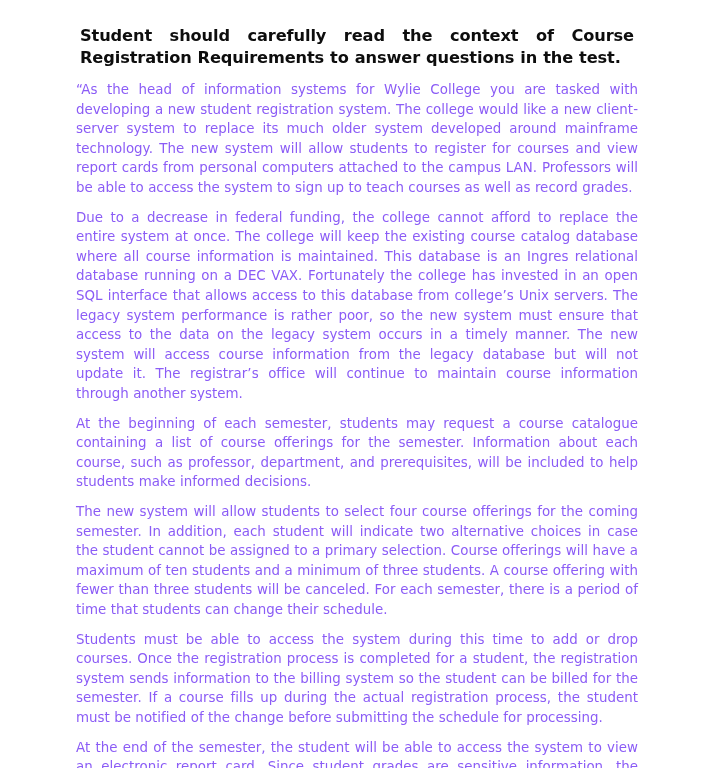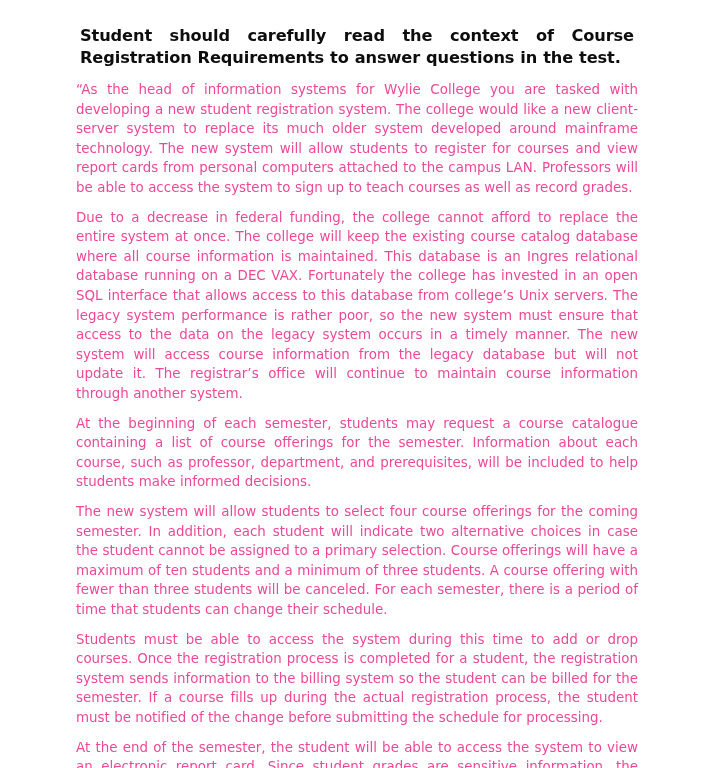--- a/index.html
+++ b/index.html
@@ -49,21 +49,21 @@
   .paragraph-stack {
     margin-top: 12px;
   }
 
   p.doc-para {
     font-size: 13.4px;
     line-height: 19.6px;
     text-align: justify;
     text-align-last: left;
     margin: 0 0 10px 0;
-    color: #ec4899;
+    color: #8b5cf6;
     letter-spacing: 0.02px;
     word-spacing: 0.1px;
   }
 
   p.doc-para:last-child {
     margin-bottom: 0;
   }
 </style>
 </head>
 <body>

